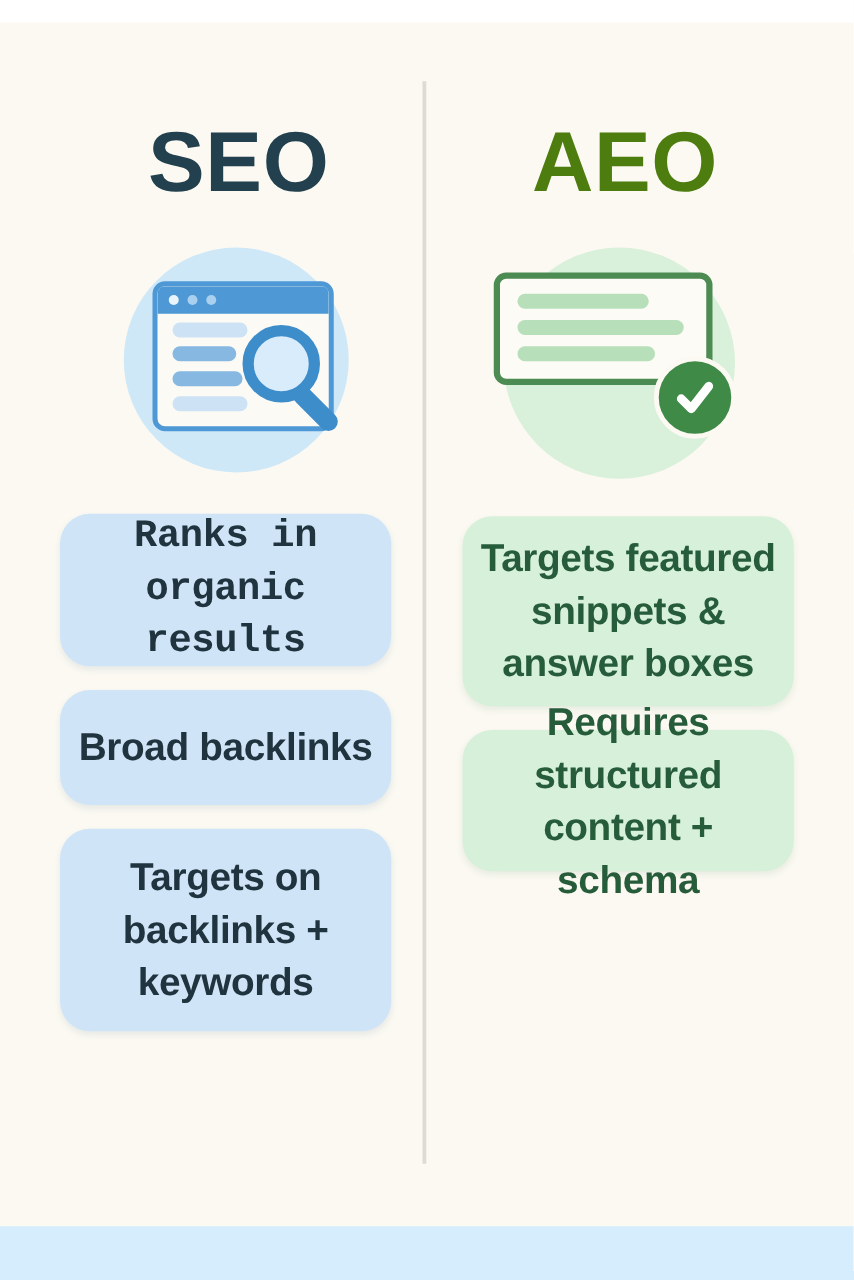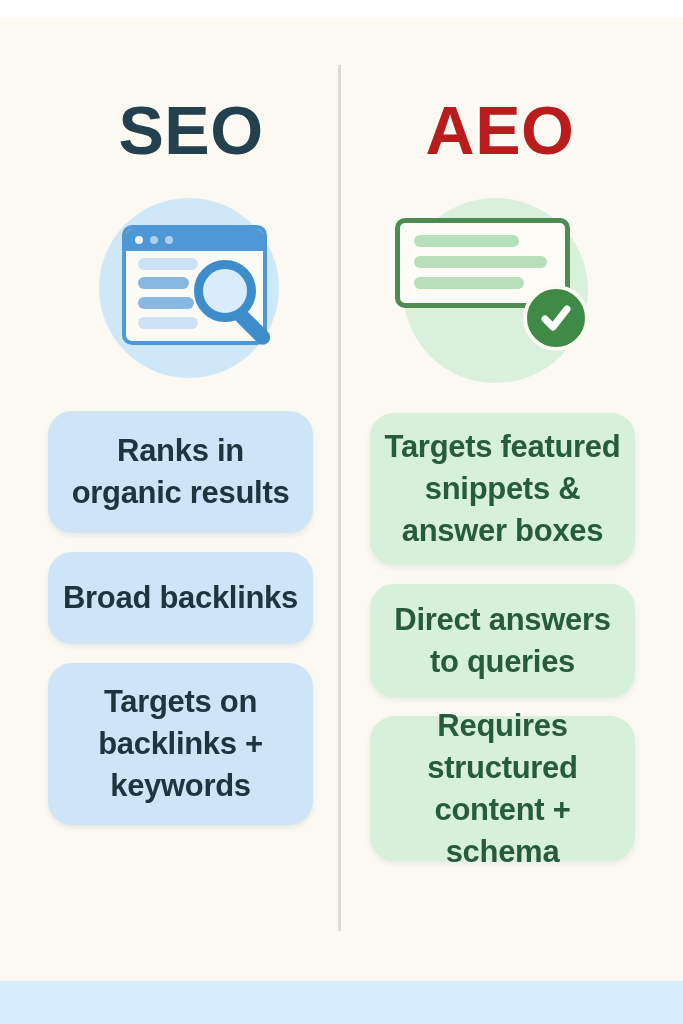--- a/index.html
+++ b/index.html
@@ -15,21 +15,21 @@
     position:absolute;left:338px;top:47px;
     width:3px;height:866px;
     background:#dcdbd4;
   }
   .title{
     position:absolute;top:74px;height:76px;
     font-size:68px;font-weight:700;letter-spacing:0.5px;
     text-align:center;line-height:76px;
   }
   .title-left{left:0;width:382px;color:#22404d;}
-  .title-right{left:320px;width:360px;color:#b91c1c;}
+  .title-right{left:320px;width:360px;color:#4d7c0f;}
 
   
   .icon-wrap{position:absolute;top:175px;width:266px;height:200px;}
   .icon-left{left:48px;}
   .icon-right{left:370px;}
   .halo{position:absolute;border-radius:50%;}
   .halo-blue{left:51px;top:5px;width:180px;height:180px;background:#cfe8f8;}
   .halo-green{left:33px;top:5px;width:185px;height:185px;background:#d9f0da;}
 
   
@@ -87,21 +87,21 @@
   .card{
     border-radius:24px;
     display:flex;align-items:center;justify-content:center;
     text-align:center;
     font-size:31px;font-weight:700;letter-spacing:-0.3px;line-height:42px;
     white-space:pre-line;
     box-sizing:border-box;padding:6px 8px;
   }
   .card-blue{background:#cfe5f7;color:#20343f;box-shadow:0 3px 5px rgba(110,140,165,0.14);}
   .card-green{background:#d6f0da;color:#275c3b;box-shadow:0 3px 5px rgba(110,160,120,0.14);}
-  .cards-left .card:nth-child(1){height:122px;}
+  .cards-left .card:nth-child(1){height:122px;font-family:Liberation Mono, monospace;}
   .cards-left .card:nth-child(2){height:92px;}
   .cards-left .card:nth-child(3){height:162px;}
   .cards-right .card:nth-child(1){height:152px;}
   .cards-right .card:nth-child(2){height:113px;}
   .cards-right .card:nth-child(3){height:145px;border-radius:25px;}
 
   .footer-bar{
     position:absolute;left:0;top:963px;width:683px;height:61px;
     background:#d5edfc;
   }
@@ -155,22 +155,20 @@
     <div class="card card-blue">Broad backlinks</div>
     <div class="card card-blue">Targets on
 backlinks +
 keywords</div>
   </div>
 
   <div class="cards cards-right">
     <div class="card card-green">Targets featured
 snippets &amp;
 answer boxes</div>
-    <div class="card card-green">Direct answers
-to queries</div>
     <div class="card card-green">Requires
 structured
 content + schema</div>
   </div>
 
   <div class="footer-bar"></div>
 
 </div>
 
 </body></html>

